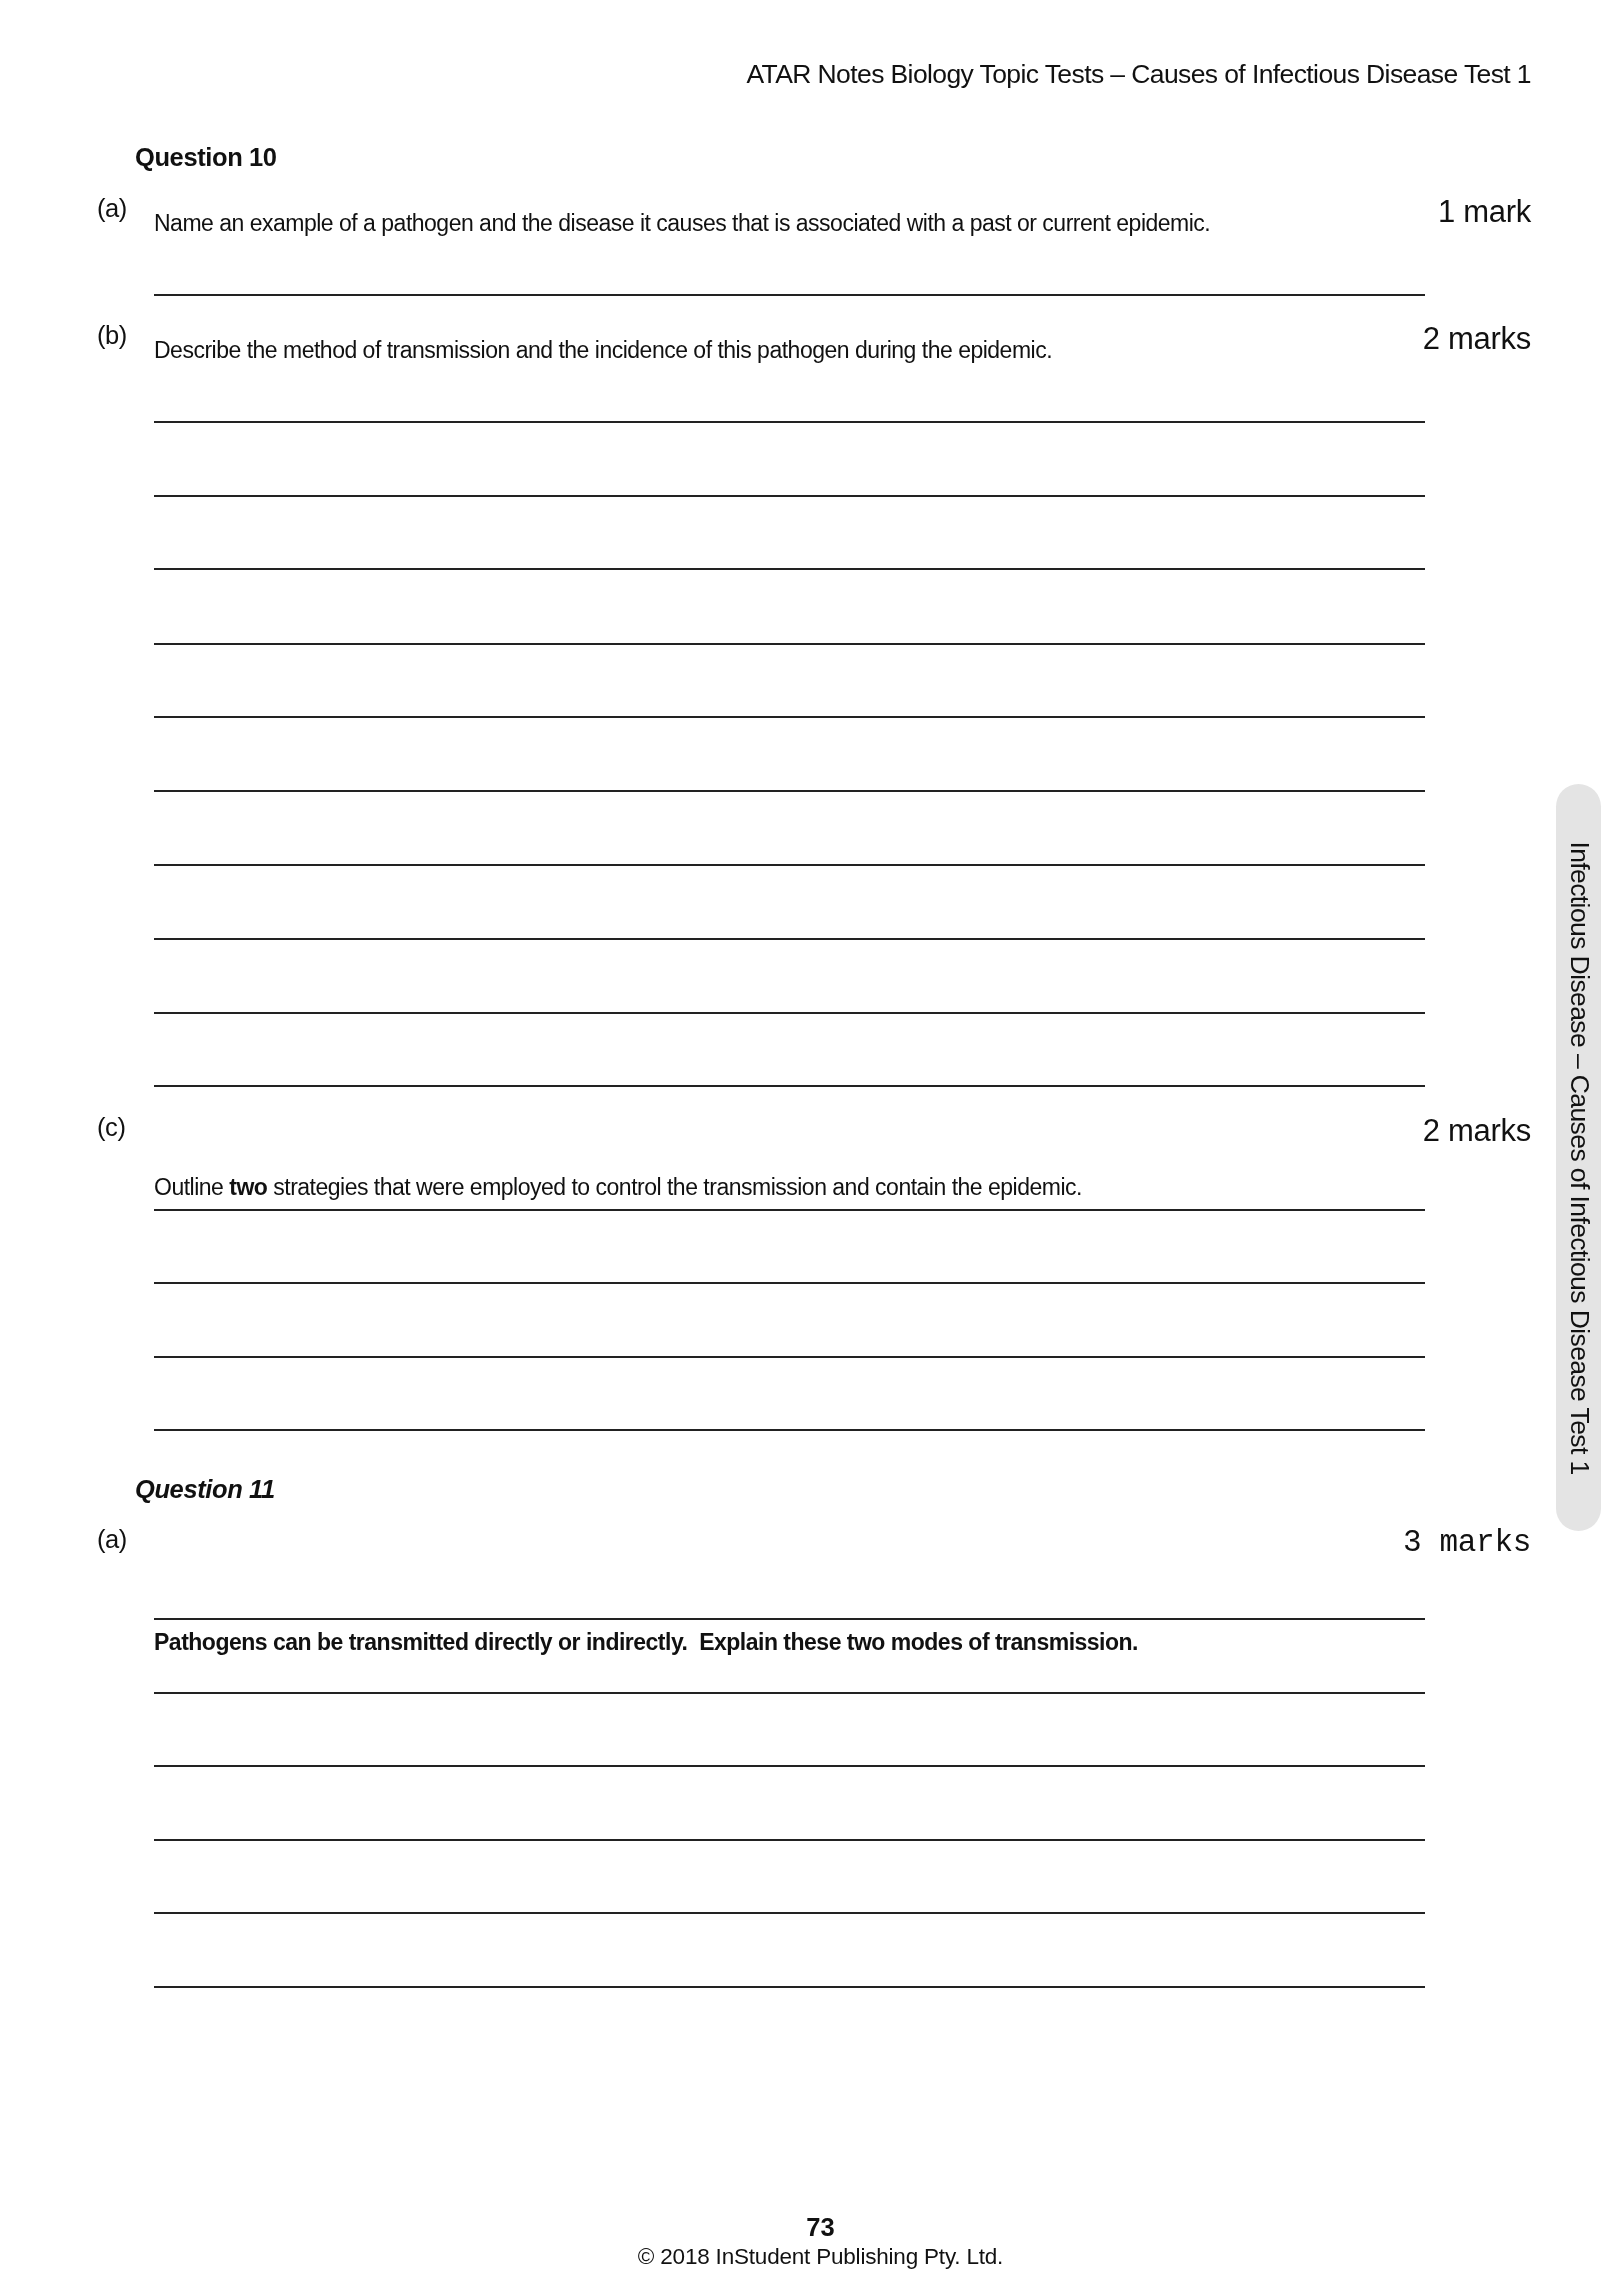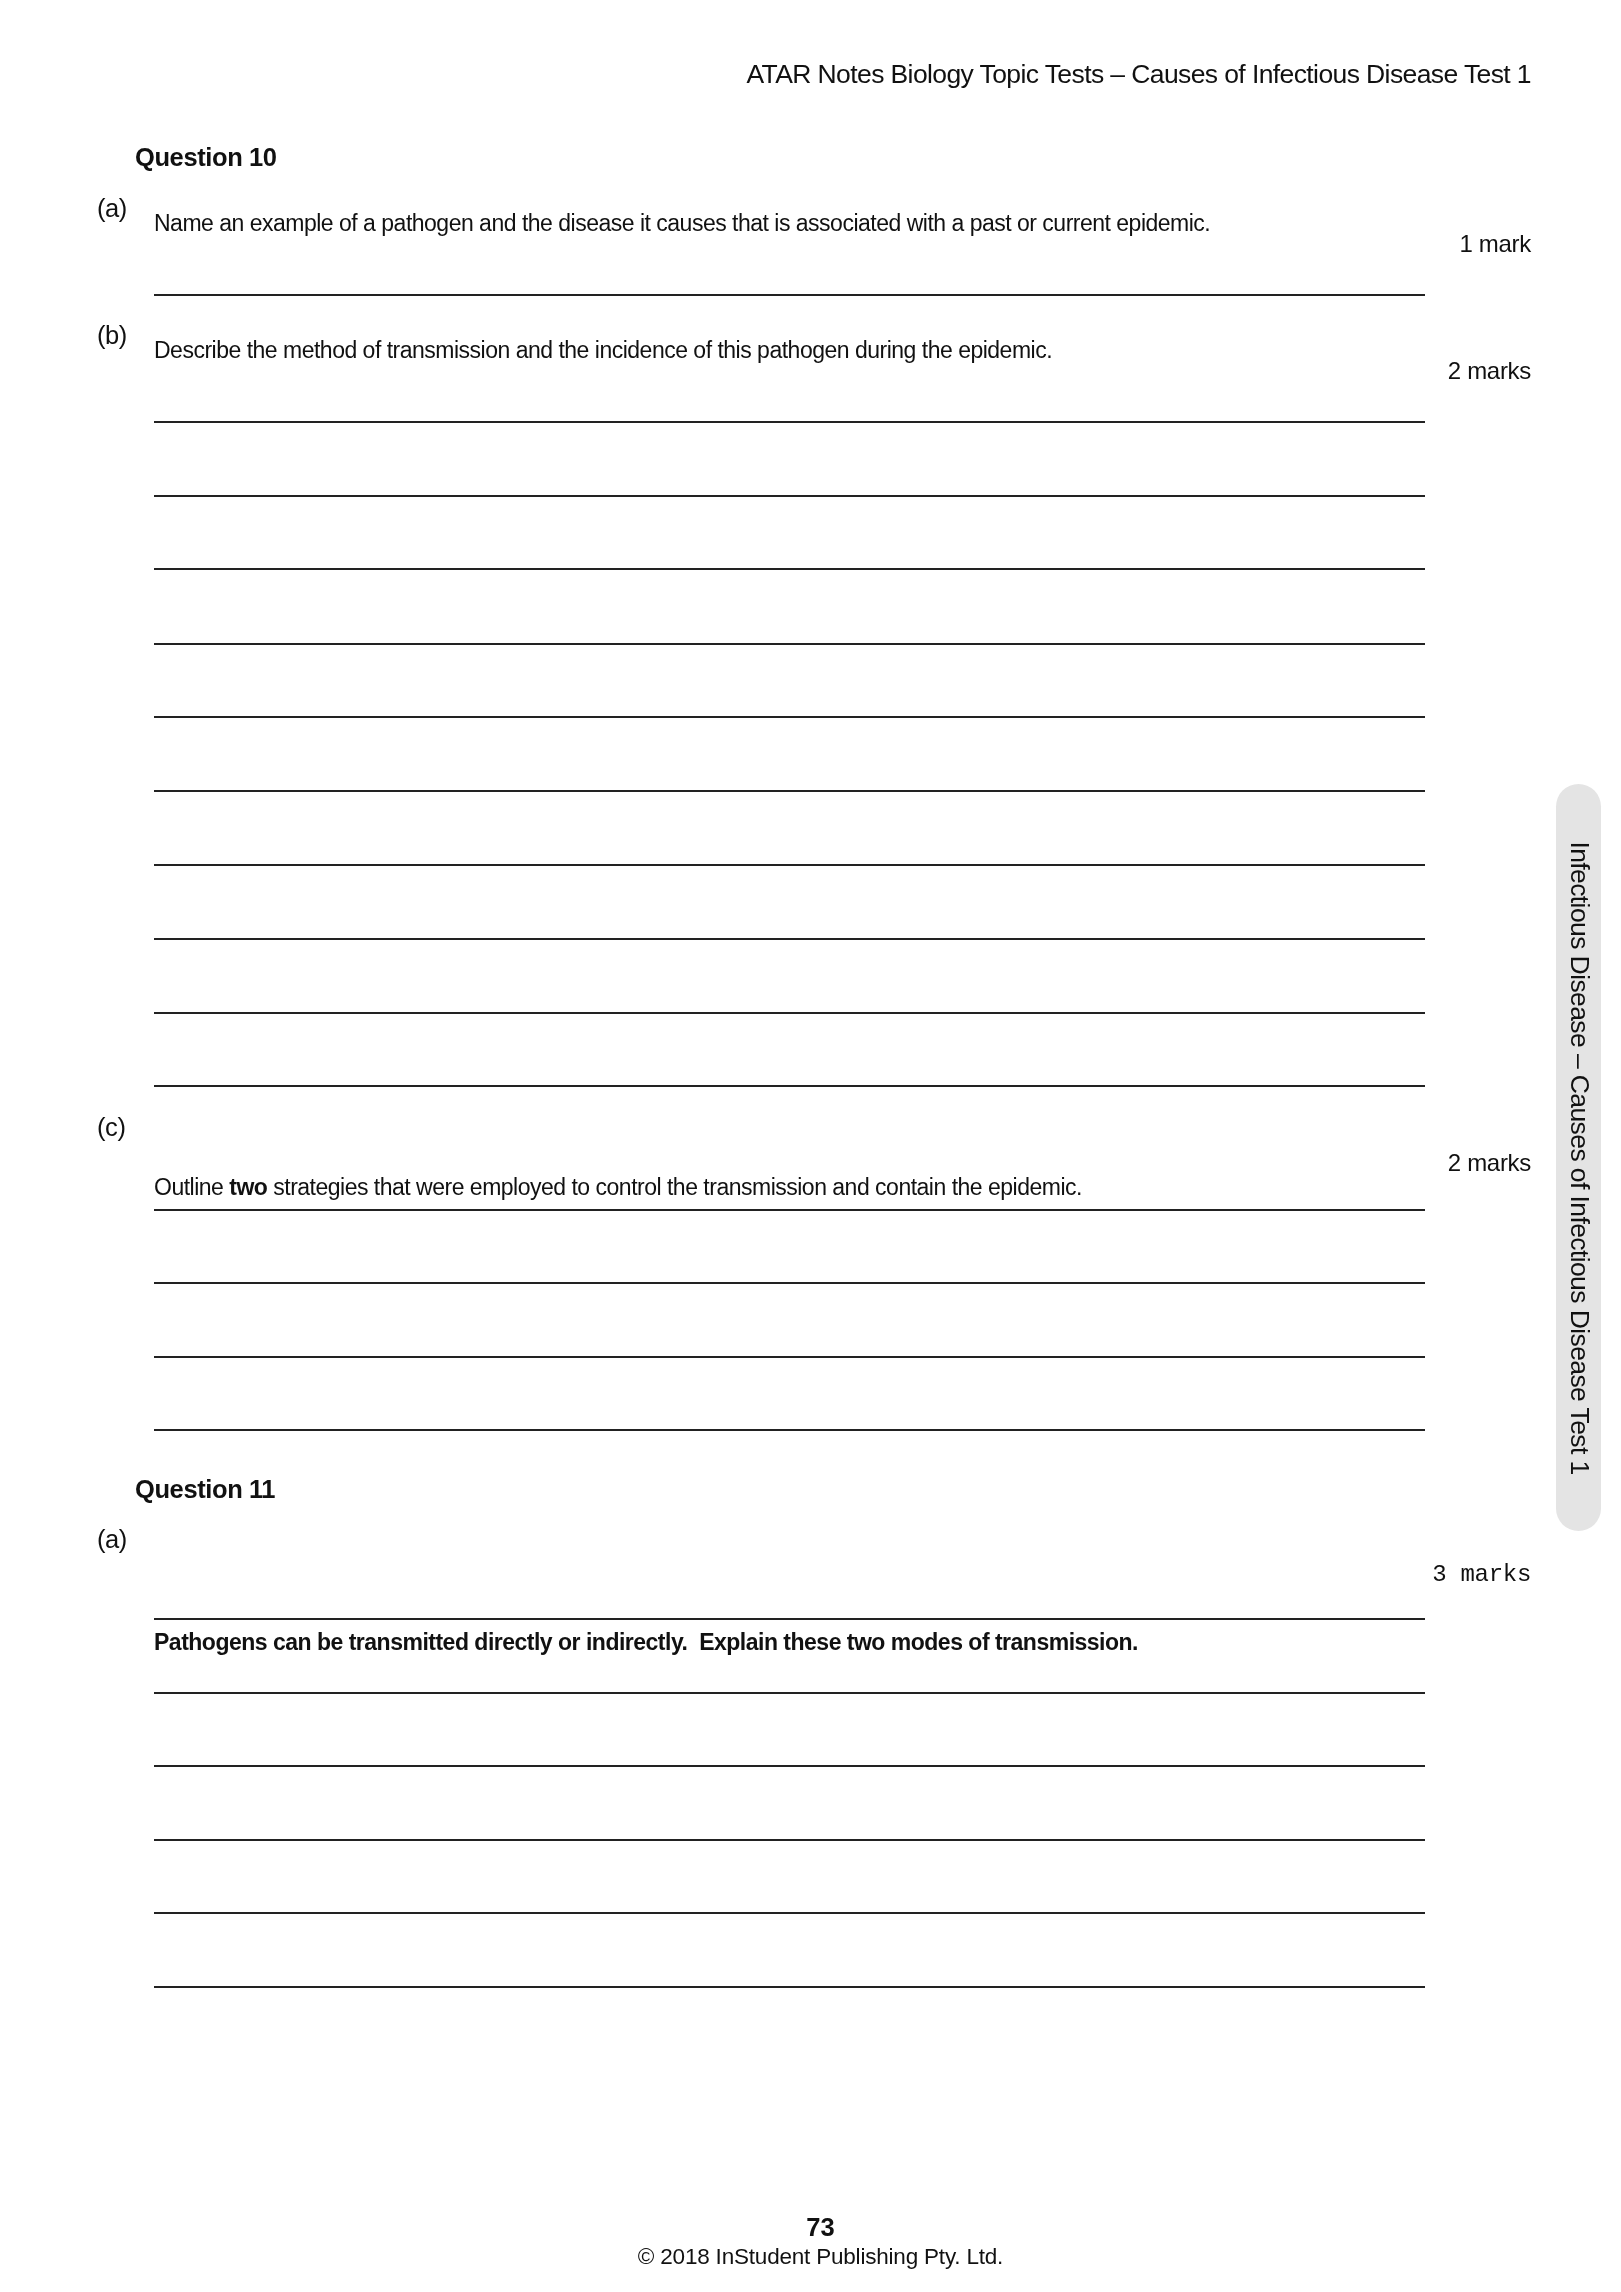--- a/index.html
+++ b/index.html
@@ -9,21 +9,21 @@
     }
     .abs { position: absolute; }
     .header {
       right: 90px; top: 59px; font-size: 26.5px; letter-spacing: -0.6px;
       white-space: nowrap;
     }
     .qtitle { left: 98px; font-size: 25.5px; font-weight: bold; letter-spacing: -0.4px; margin-left: 37px; }
     .part-label { left: 97px; font-size: 25.5px; letter-spacing: -0.4px; }
     .part-text { left: 154px; font-size: 23px; letter-spacing: -0.5px; white-space: nowrap; margin-top: 16px; }
     .part-text b { font-weight: bold; }
-    .marks { right: 90px; font-size: 24px; letter-spacing: -0.3px; white-space: nowrap; margin-top: 36px; }
+    .marks { right: 90px; font-size: 31px; letter-spacing: -0.3px; white-space: nowrap; }
     .line {
       left: 154px; width: 1271px; height: 0; border-top: 2px solid #222222;
     }
     .side-tab {
       left: 1556px; top: 784px; width: 45px; height: 747px;
       background: #e4e4e4; border-radius: 22.5px;
     }
     .side-tab-text {
       position: absolute; left: 50%; top: 50%;
       transform: translate(-50%, -50%) rotate(90deg);
@@ -65,21 +65,21 @@
 <div class="abs line" style="top:1085px;"></div>
 
 <div class="abs part-label" style="top:1113px;">(c)</div>
 <div class="abs part-text" style="top:1158px;"><span>Outline </span><b>two</b><span> strategies that were employed to control the transmission and contain the epidemic.</span></div>
 <div class="abs marks" style="top:1113px;">2 marks</div>
 <div class="abs line" style="top:1209px;"></div>
 <div class="abs line" style="top:1282px;"></div>
 <div class="abs line" style="top:1356px;"></div>
 <div class="abs line" style="top:1429px;"></div>
 
-<div class="abs qtitle" style="top:1475px;">Question 11</div>
+<div class="abs qtitle" style="top:1475px;font-style:italic;">Question 11</div>
 
 <div class="abs part-label" style="top:1525px;">(a)</div>
 <div class="abs part-text" style="top:1613px; white-space: pre; font-weight: bold;">Pathogens can be transmitted directly or indirectly.  Explain these two modes of transmission.</div>
 <div class="abs marks" style="top:1525px;font-family:Liberation Mono, monospace;">3 marks</div>
 <div class="abs line" style="top:1618px;"></div>
 <div class="abs line" style="top:1692px;"></div>
 <div class="abs line" style="top:1765px;"></div>
 <div class="abs line" style="top:1839px;"></div>
 <div class="abs line" style="top:1912px;"></div>
 <div class="abs line" style="top:1986px;"></div>

